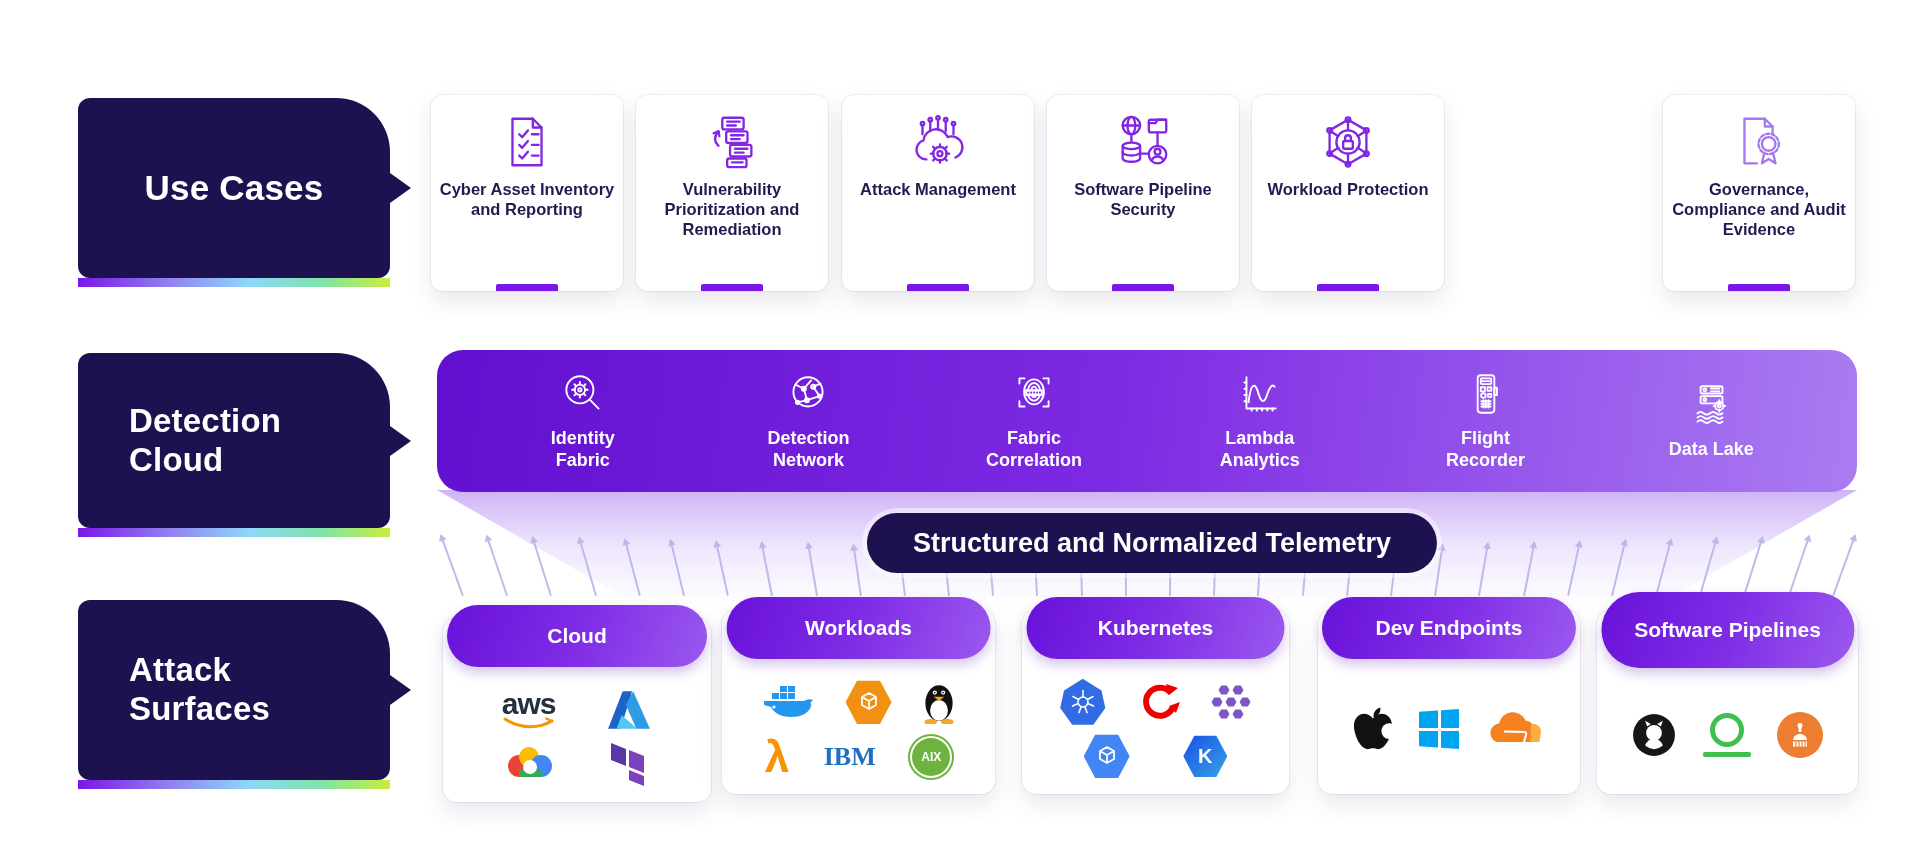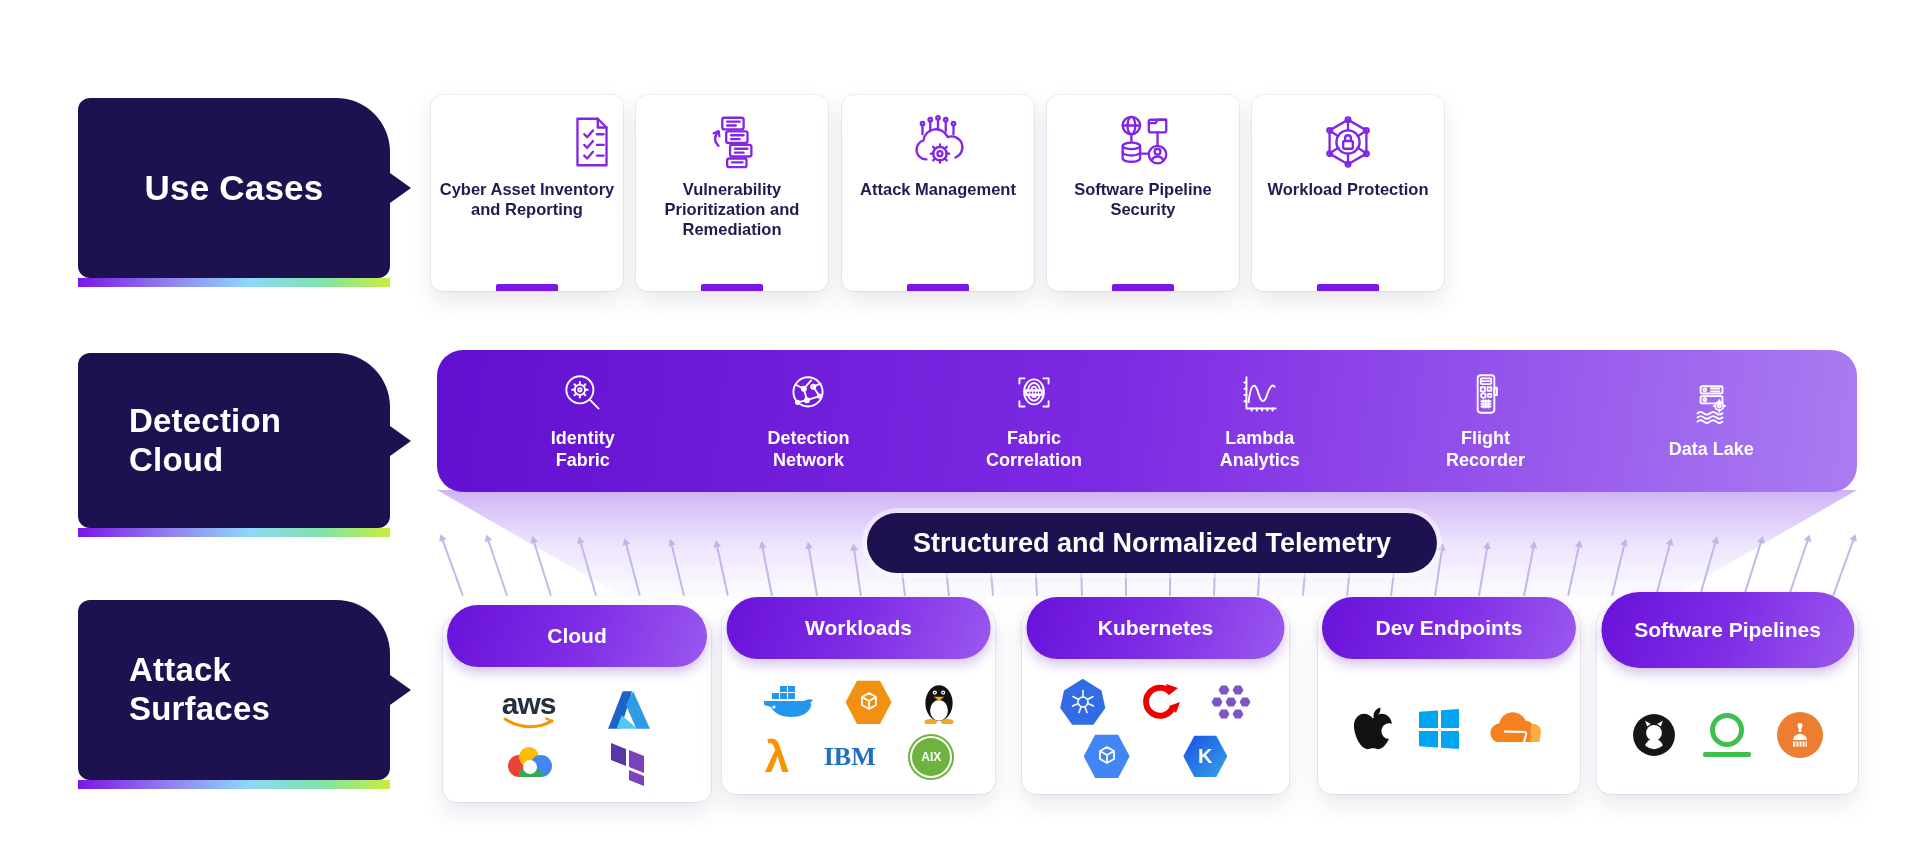--- a/index.html
+++ b/index.html
@@ -92,21 +92,21 @@
 </head>
 <body>
 
 <div class="canvas">
 
   <div class="row-label" style="top:98px; height:180px;">
     <span class="lbl lbl-one">Use Cases</span>
   </div>
   <div class="label-strip" style="top:278px;"></div>
 
-  <div class="uc-card" style="left:431px;align-items:flex-end;">
+  <div class="uc-card" style="left:431px;">
     <div class="uc-icon">
       <svg width="62" height="62" viewBox="0 0 64 64">
         <path d="M17 8 h21 l9 9 v39 H17 z"></path>
           <path d="M38 8 v9 h9"></path>
         <path d="M24 24 l3 3 6 -7"></path>
           <line x1="37" y1="24" x2="44" y2="24"></line>
         <path d="M24 35 l3 3 6 -7"></path>
           <line x1="37" y1="35" x2="44" y2="35"></line>
         <path d="M24 46 l3 3 6 -7"></path>
           <line x1="37" y1="46" x2="44" y2="46"></line>
@@ -199,20 +199,33 @@
         <path d="M32 20 v-8 M42 26 l8 -5 M42 38 l8 5 M32 44 v8 M22 38 l-8 5 M22 26 l-8 -5"></path>
         <rect x="27" y="31" width="10" height="8" rx="1.5"></rect>
           <path d="M29 31 v-3 a3 3 0 0 1 6 0 v3"></path>
       </svg>
     </div>
     <div class="uc-title">Workload Protection</div>
     <div class="uc-bar"></div>
   </div>
 
 
+  <div class="uc-card" style="left:1663px;">
+    <div class="uc-icon">
+      <svg class="lighter" width="62" height="62" viewBox="0 0 64 64">
+        <path d="M30 54 H17 V8 h21 l8 8 v8"></path>
+          <path d="M38 8 v8 h8"></path>
+        <circle cx="42" cy="34" r="7"></circle>
+        <circle cx="42" cy="34" r="10.5" stroke-dasharray="3.2 2.6"></circle>
+        <path d="M37.5 43 l-2.5 11 l7 -4.5 l7 4.5 l-2.5 -11"></path>
+      </svg>
+    </div>
+    <div class="uc-title">Governance, Compliance and Audit Evidence</div>
+    <div class="uc-bar"></div>
+  </div>
 
   <div class="row-label" style="top:353px; height:175px;">
     <span class="lbl lbl-two">Detection Cloud</span>
   </div>
   <div class="label-strip" style="top:528px;"></div>
 
   <div class="dc-bar">
     <div class="dc-item">
       <svg width="52" height="50" viewBox="0 0 48 48">
         <circle cx="21" cy="19" r="13"></circle>

